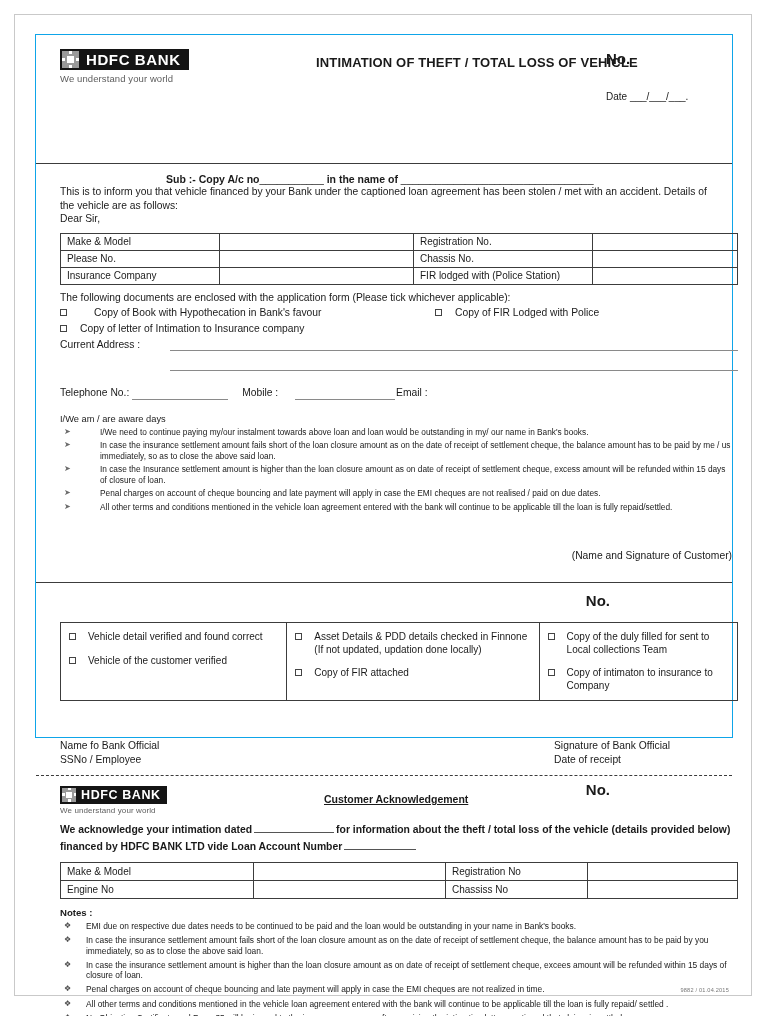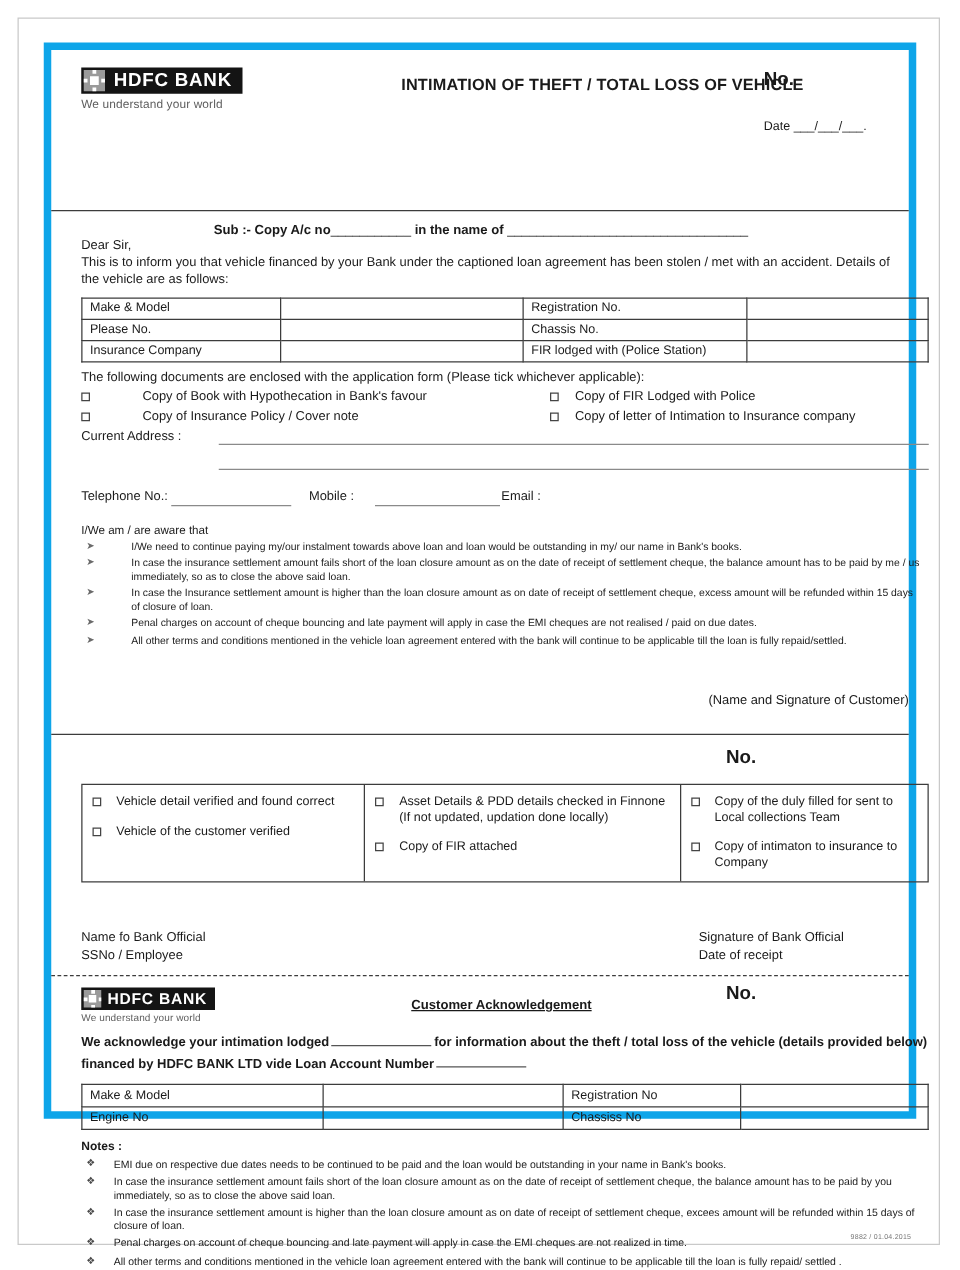--- a/index.html
+++ b/index.html
@@ -24,22 +24,22 @@
     border: 1px solid #c9c9c9;
     box-sizing: border-box;
     background: #fff;
   }
 
   .sheet {
     position: absolute;
     left: 20px;
     top: 19px;
     width: 698px;
-    height: 861px;
-    border: 6px solid #0ea5e9;
+    height: 704px;
+    border: 1px solid #0ea5e9;
     box-sizing: border-box;
     background: #fff;
   }
 
   
   .logo-wrap { position: relative; }
   .logo-bar {
     display: inline-block;
     background: #141414;
     padding: 2px 8px 2px 2px;
@@ -160,21 +160,21 @@
   .chk-col.c1 { width: 375px; }
   .chk-col.c2 { width: 300px; }
   .box {
     display: inline-block;
     width: 7px; height: 7px;
     border: 1px solid #444;
     box-sizing: border-box;
     margin-top: 2px;
     flex: 0 0 auto;
   }
-  .chk-lbl { margin-left: 42px; }
+  .chk-lbl { margin-left: 27px; }
   .chk-lbl.near { margin-left: 13px; }
 
   .addr-line {
     position: relative;
     margin: 3px 0 0 24px;
     width: 678px;
     font-size: 10.3px;
   }
   .addr-line .lbl { display: inline-block; }
   .rule {
@@ -356,22 +356,22 @@
     </div>
 
     <div class="sec1">
 
       <div class="subline">
         <span>Sub :- Copy A/c no</span><span class="norm">___________</span>
         <span>in the name of</span>
         <span class="norm">_________________________________</span>
       </div>
 
+      <div class="para tight">This is to inform you that vehicle financed by your Bank under the captioned loan agreement has been stolen / met with an accident. Details of the vehicle are as follows:</div>
       <div class="para tight">Dear Sir,</div>
-      <div class="para tight">This is to inform you that vehicle financed by your Bank under the captioned loan agreement has been stolen / met with an accident. Details of the vehicle are as follows:</div>
 
       <table class="tbl">
         <tbody>
             <tr>
           <td style="width:152px">Make &amp; Model</td>
           <td style="width:187px"></td>
           <td style="width:172px">Registration No.</td>
           <td></td>
         </tr>
         <tr>
@@ -396,24 +396,20 @@
           <div class="chk-col c1">
             <span class="box"></span>
             <span class="chk-lbl">Copy of Book with Hypothecation in Bank's favour</span>
           </div>
           <div class="chk-col c2">
             <span class="box"></span>
             <span class="chk-lbl near">Copy of FIR Lodged with Police</span>
           </div>
         </div>
         <div class="chk-row">
-          <div class="chk-col c1">
-            <span class="box"></span>
-            <span class="chk-lbl">Copy of Insurance Policy / Cover note</span>
-          </div>
           <div class="chk-col c2">
             <span class="box"></span>
             <span class="chk-lbl near">Copy of letter of Intimation to Insurance company</span>
           </div>
         </div>
       </div>
 
       <div class="addr-line" style="height:34px">
         <span class="lbl">Current Address :</span>
         <span class="rule" style="left:110px; right:0; top:11px;"></span>
@@ -421,21 +417,21 @@
       </div>
 
       <div class="contact-row">
         <span>Telephone No.:</span>
         <span class="rule" style="left:72px; width:96px; top:12px;"></span>
         <span style="margin-left:110px">Mobile :</span>
         <span class="rule" style="left:235px; width:100px; top:12px;"></span>
         <span style="margin-left:115px">Email :</span>
       </div>
 
-      <div class="aware-title">I/We am / are aware that</div>
+      <div class="aware-title">I/We am / are aware days</div>
 
       <div class="bullets">
         <div class="bullet">
           <span class="arw">➤</span>
           <span class="txt">I/We need to continue paying my/our instalment towards above loan and loan would be outstanding in my/ our name in Bank's books.</span>
         </div>
         <div class="bullet">
           <span class="arw">➤</span>
           <span class="txt">In case the insurance settlement amount fails short of the loan closure amount as on the date of receipt of settlement cheque, the balance amount has to be paid by me / us immediately, so as to close the above said loan.</span>
         </div>
@@ -515,21 +511,21 @@
             <i class="n1"></i><i class="n2"></i><i class="n3"></i><i class="n4"></i>
           </span><span class="logo-text">HDFC BANK</span>
         </div>
         <div class="logo-tag small">We understand your world</div>
       </div>
 
       <div class="sec3-title">Customer Acknowledgement</div>
       <div class="sec3-no">No.</div>
 
       <div class="ack-text">
-        <span>We acknowledge your intimation lodged</span><span class="blankline"></span><span>for information about the theft / total loss of the vehicle (details provided below) financed by HDFC BANK LTD vide Loan Account Number</span><span class="blankline sm"></span>
+        <span>We acknowledge your intimation dated</span><span class="blankline"></span><span>for information about the theft / total loss of the vehicle (details provided below) financed by HDFC BANK LTD vide Loan Account Number</span><span class="blankline sm"></span>
       </div>
 
       <table class="tbl2">
         <tbody>
             <tr>
           <td style="width:186px">Make &amp; Model</td>
           <td style="width:185px"></td>
           <td style="width:135px">Registration No</td>
           <td></td>
         </tr>

